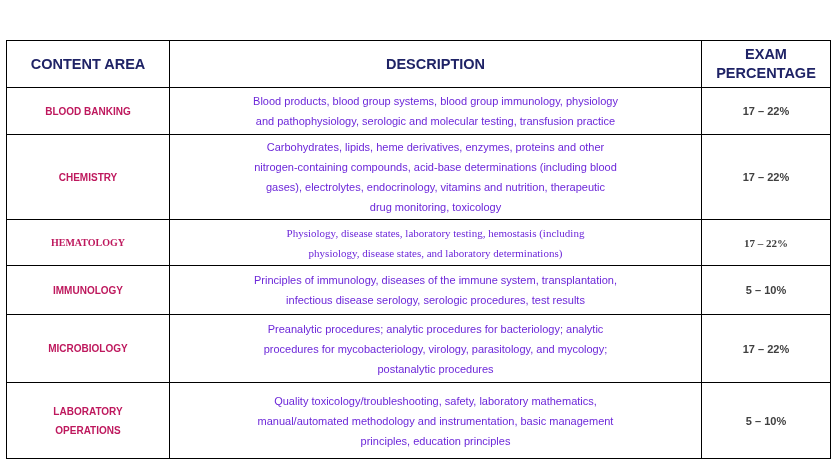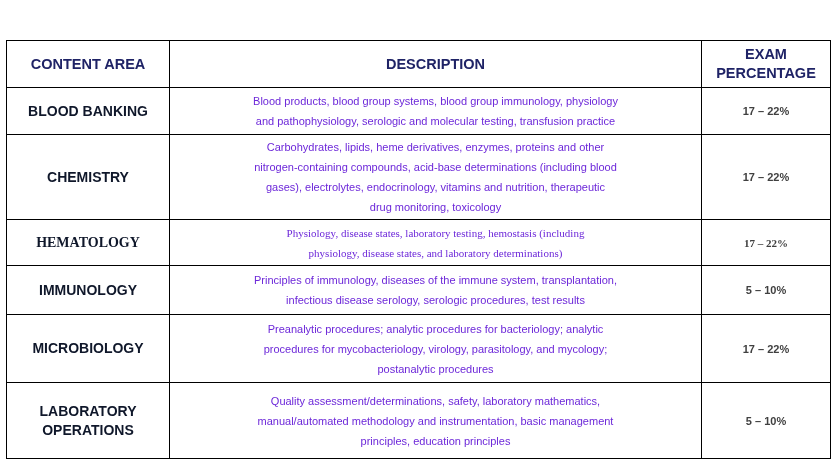--- a/index.html
+++ b/index.html
@@ -32,23 +32,23 @@
     col.c1 { width: 163px; }
     col.c2 { width: 532px; }
     col.c3 { width: 129px; }
     th {
       color: #1f2366;
       font-weight: bold;
       font-size: 14.5px;
       line-height: 19px;
     }
     td.area {
-      color: #0f172a;
+      color: #be185d;
       font-weight: bold;
-      font-size: 14px;
+      font-size: 10px;
       line-height: 19px;
     }
     td.desc {
       color: #6d28d9;
       font-size: 11px;
       line-height: 20px;
       font-weight: normal;
     }
     td.pct {
       color: #404040;
@@ -142,20 +142,20 @@
     </td>
     <td class="pct">17 – 22%</td>
   </tr>
 
   <tr class="r7">
     <td class="area">
       <span class="line">LABORATORY</span>
       <span class="line">OPERATIONS</span>
     </td>
     <td class="desc">
-      <span class="line">Quality assessment/determinations, safety, laboratory mathematics,</span>
+      <span class="line">Quality toxicology/troubleshooting, safety, laboratory mathematics,</span>
       <span class="line">manual/automated methodology and instrumentation, basic management</span>
       <span class="line">principles, education principles</span>
     </td>
     <td class="pct">5 – 10%</td>
   </tr>
 </tbody>
   </table>
 
 </body></html>

